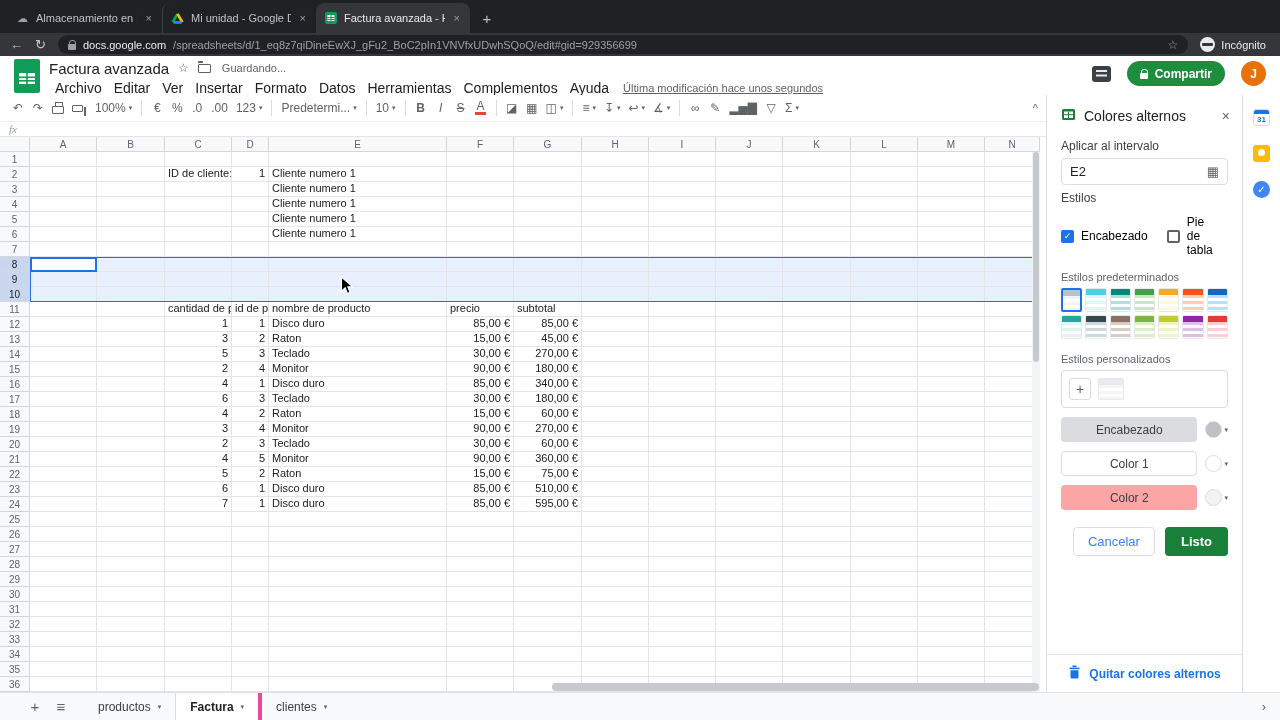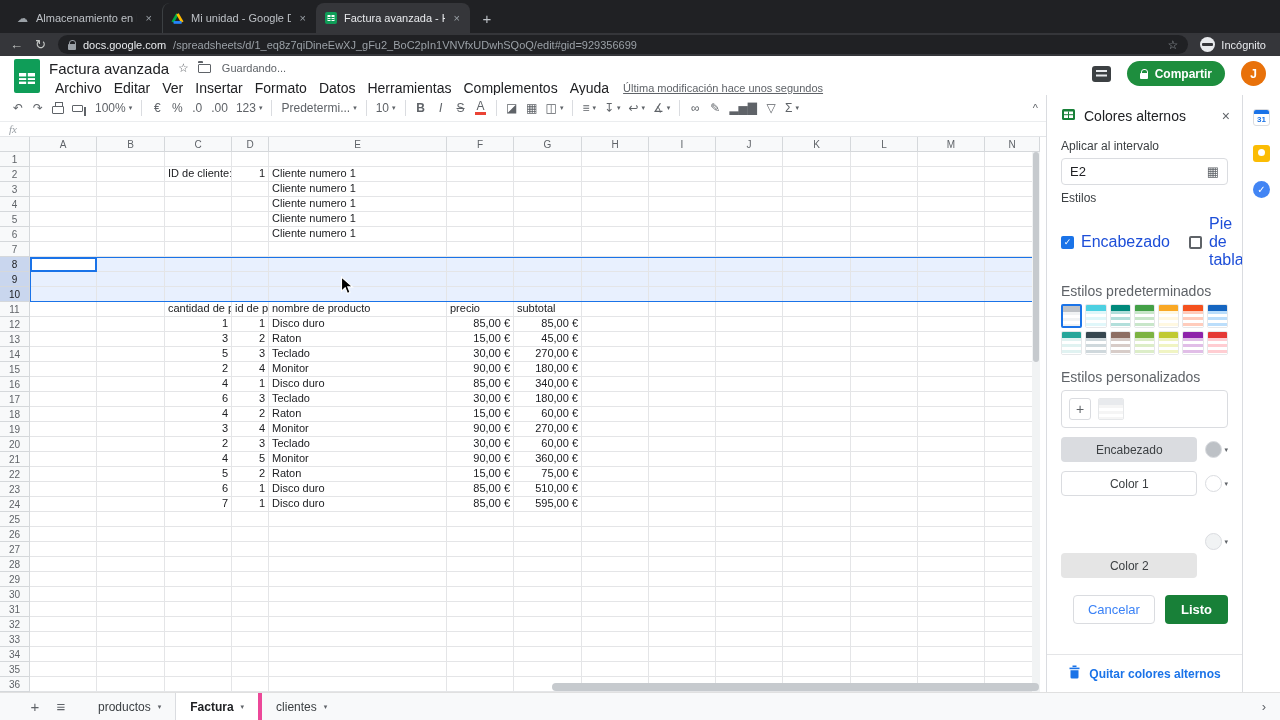--- a/index.html
+++ b/index.html
@@ -91,22 +91,22 @@
   .phead{display:flex;align-items:center;padding:12px 12px 8px 14px;gap:8px}
   .ptitle{font-size:14px;color:#202124;flex:1}
   .pclose{color:#5f6368;font-size:14px}
   .plabel{font-size:12px;color:#3c4043;margin:6px 14px 0}
   .rangebox{margin:5px 14px 0;height:27px;border:1px solid #dadce0;border-radius:4px;display:flex;align-items:center;padding:0 8px;font-size:13px;color:#202124}
   .rangegrid{margin-left:auto;color:#5f6368;font-size:13px}
   .checkrow{display:flex;align-items:center;margin:10px 14px 0;gap:7px}
   .cbx{width:13px;height:13px;border-radius:2px;flex:0 0 13px;display:flex;align-items:center;justify-content:center}
   .cbx.on{background:#1a73e8;color:#fff;font-size:9px}
   .cbx.off{border:2px solid #5f6368;background:#fff}
-  .cklabel{font-size:16px;color:#1d4ed8;margin-right:12px}
-  .smalllabel{font-size:14px;color:#5f6368;margin:14px 14px 5px}
+  .cklabel{font-size:12px;color:#000000;margin-right:12px}
+  .smalllabel{font-size:11px;color:#5f6368;margin:14px 14px 5px}
   .presets{display:grid;grid-template-columns:repeat(7,1fr);gap:3px;margin:0 14px}
   .preset{height:24px;border:1px solid #e6e8ea;border-radius:2px;overflow:hidden;background:#fff;position:relative}
   .preset.selected{border:2px solid #1a73e8}
   .preset .ph{height:6px}
   .preset .pb{position:absolute;left:0;right:0;top:6px;bottom:0}
   .customwrap{margin:5px 14px 0;border:1px solid #dadce0;border-radius:4px;padding:7px;display:flex;gap:7px;align-items:center}
   .addbtn{width:22px;height:22px;border:1px solid #dadce0;border-radius:3px;color:#5f6368;font-size:14px;display:flex;align-items:center;justify-content:center}
   .preset.cs{width:26px;height:22px;flex:0 0 26px}
   .stylerow{display:flex;align-items:center;margin:9px 14px 0;gap:8px}
   .stylebtn{flex:1;height:25px;border-radius:4px;display:flex;align-items:center;justify-content:center;font-size:12px;color:#3c4043}
@@ -1085,21 +1085,21 @@
           </span>
         </div>
         <div class="stylerow">
           <div class="stylebtn" style="background: rgb(255, 255, 255); border: 1px solid rgb(218, 220, 224);">Color 1</div>
           <span class="circwrap">
             <span class="colorcircle" style="background: rgb(255, 255, 255);"></span>
             <span class="ccaret">▾</span>
           </span>
         </div>
         <div class="stylerow">
-          <div class="stylebtn" style="background: #e5e5e5; border: none; margin-top: 48px;">Color 2</div>
+          <div class="stylebtn" style="background: #fca5a5; border: none;">Color 2</div>
           <span class="circwrap">
             <span class="colorcircle" style="background: rgb(241, 243, 244);"></span>
             <span class="ccaret">▾</span>
           </span>
         </div>
       </div>
     <div class="actions">
       <div class="btncancel">Cancelar</div>
       <div class="btndone">Listo</div>
     </div>

